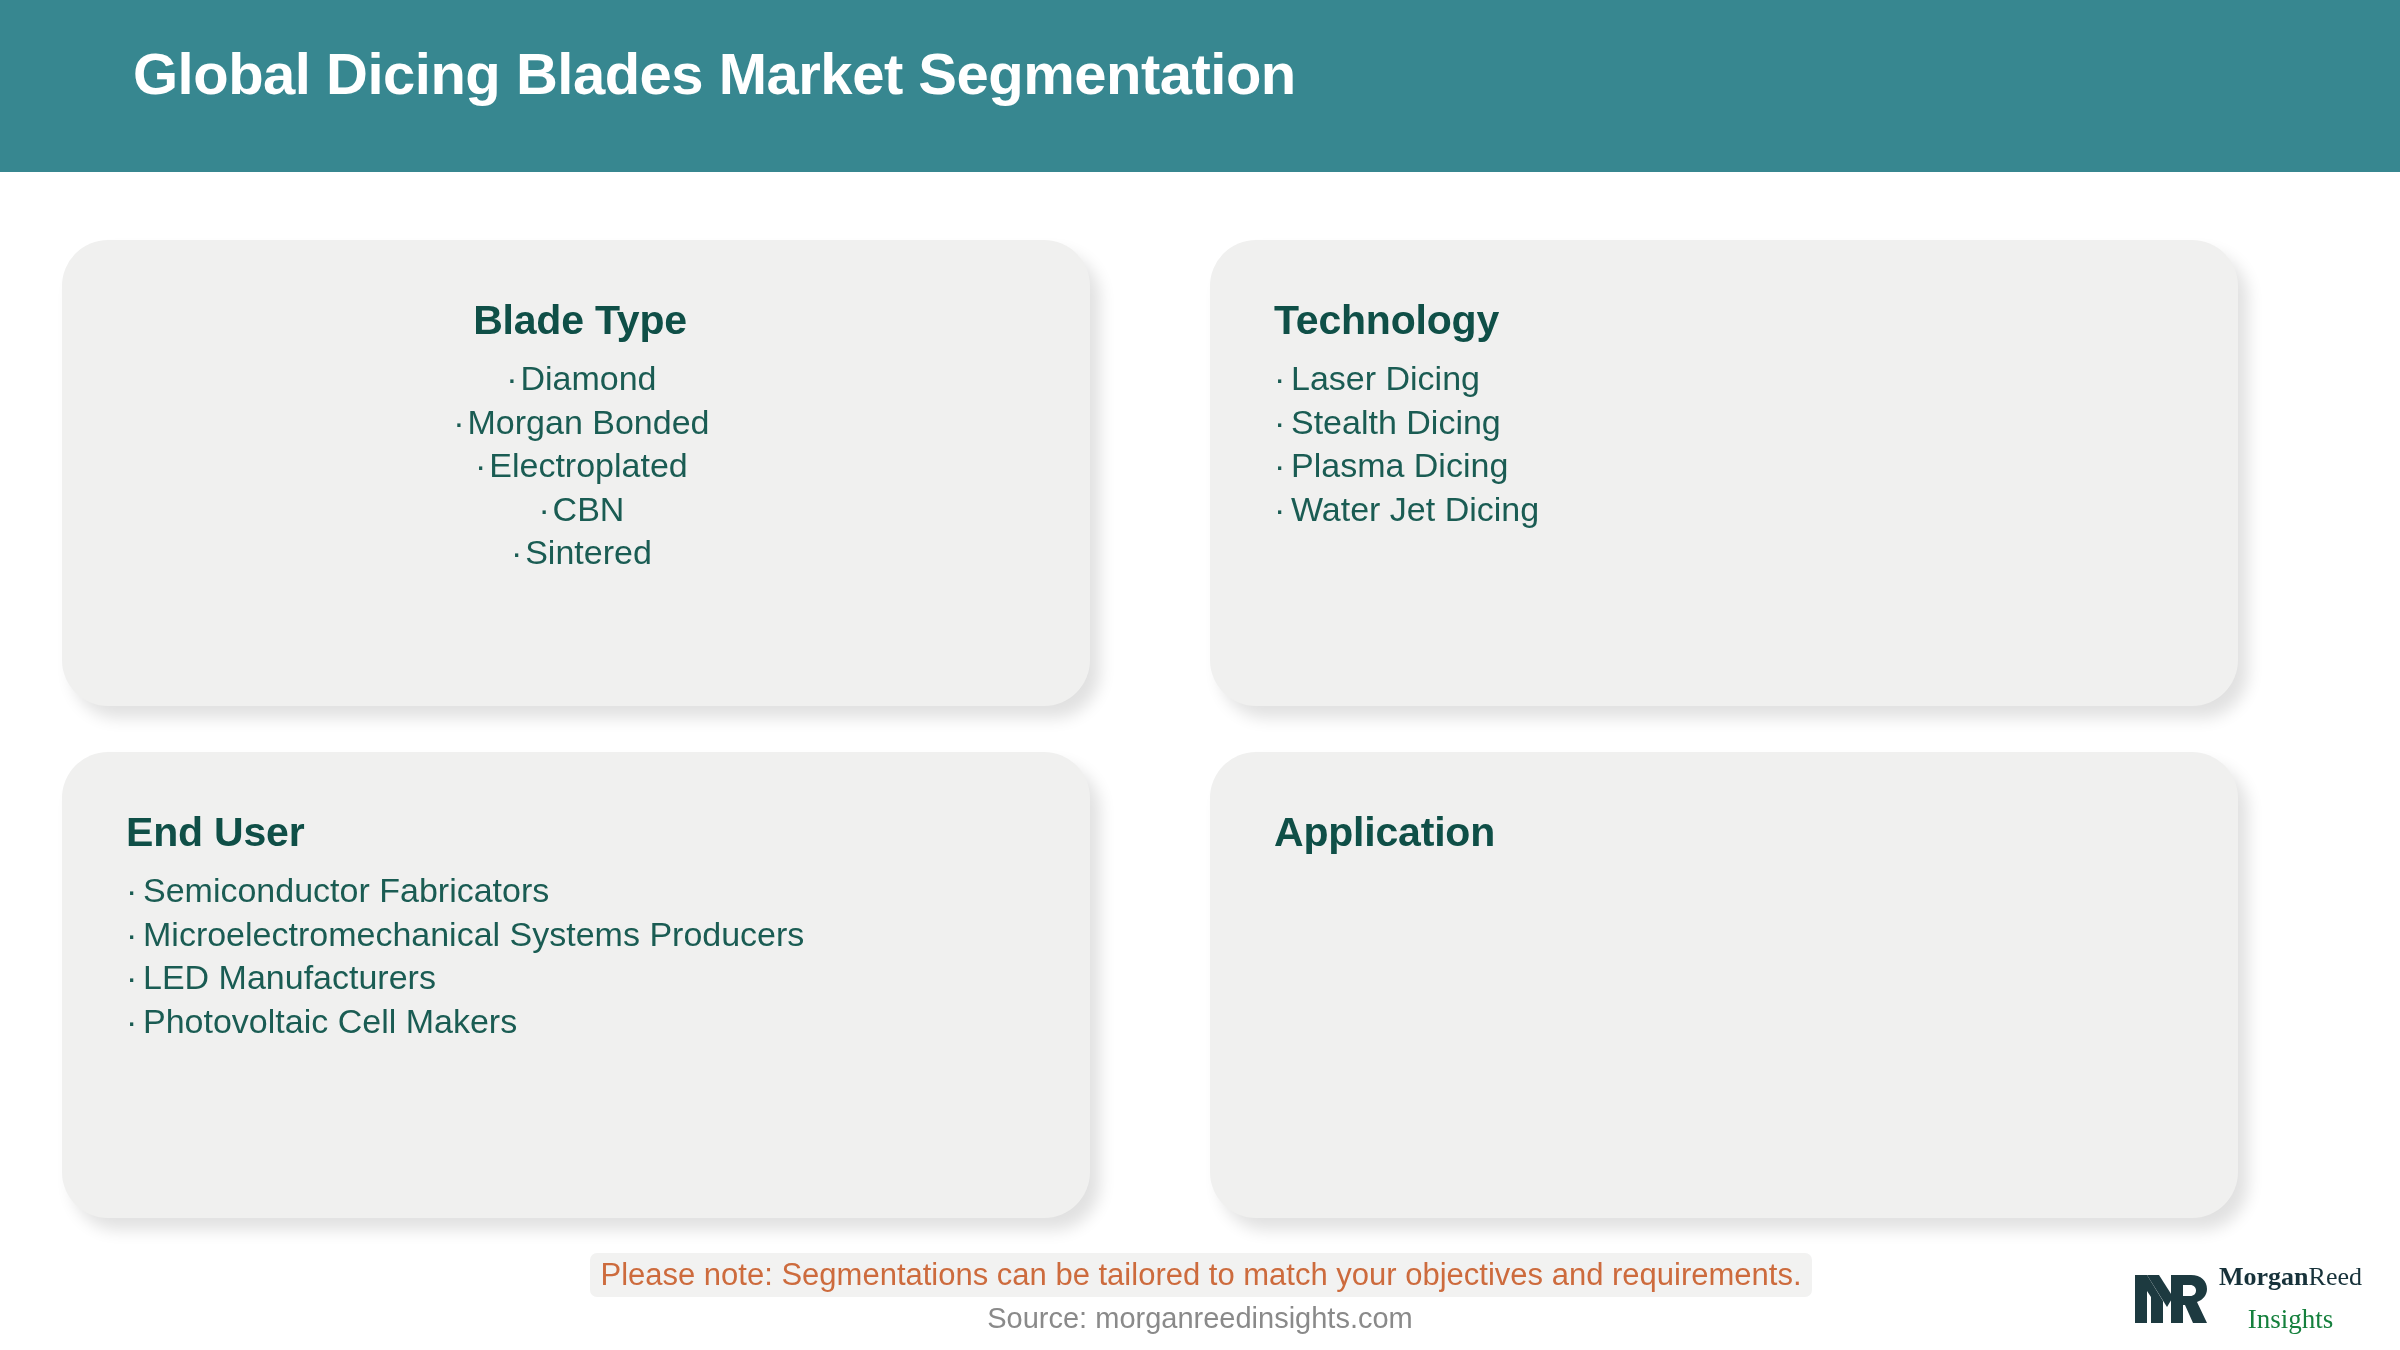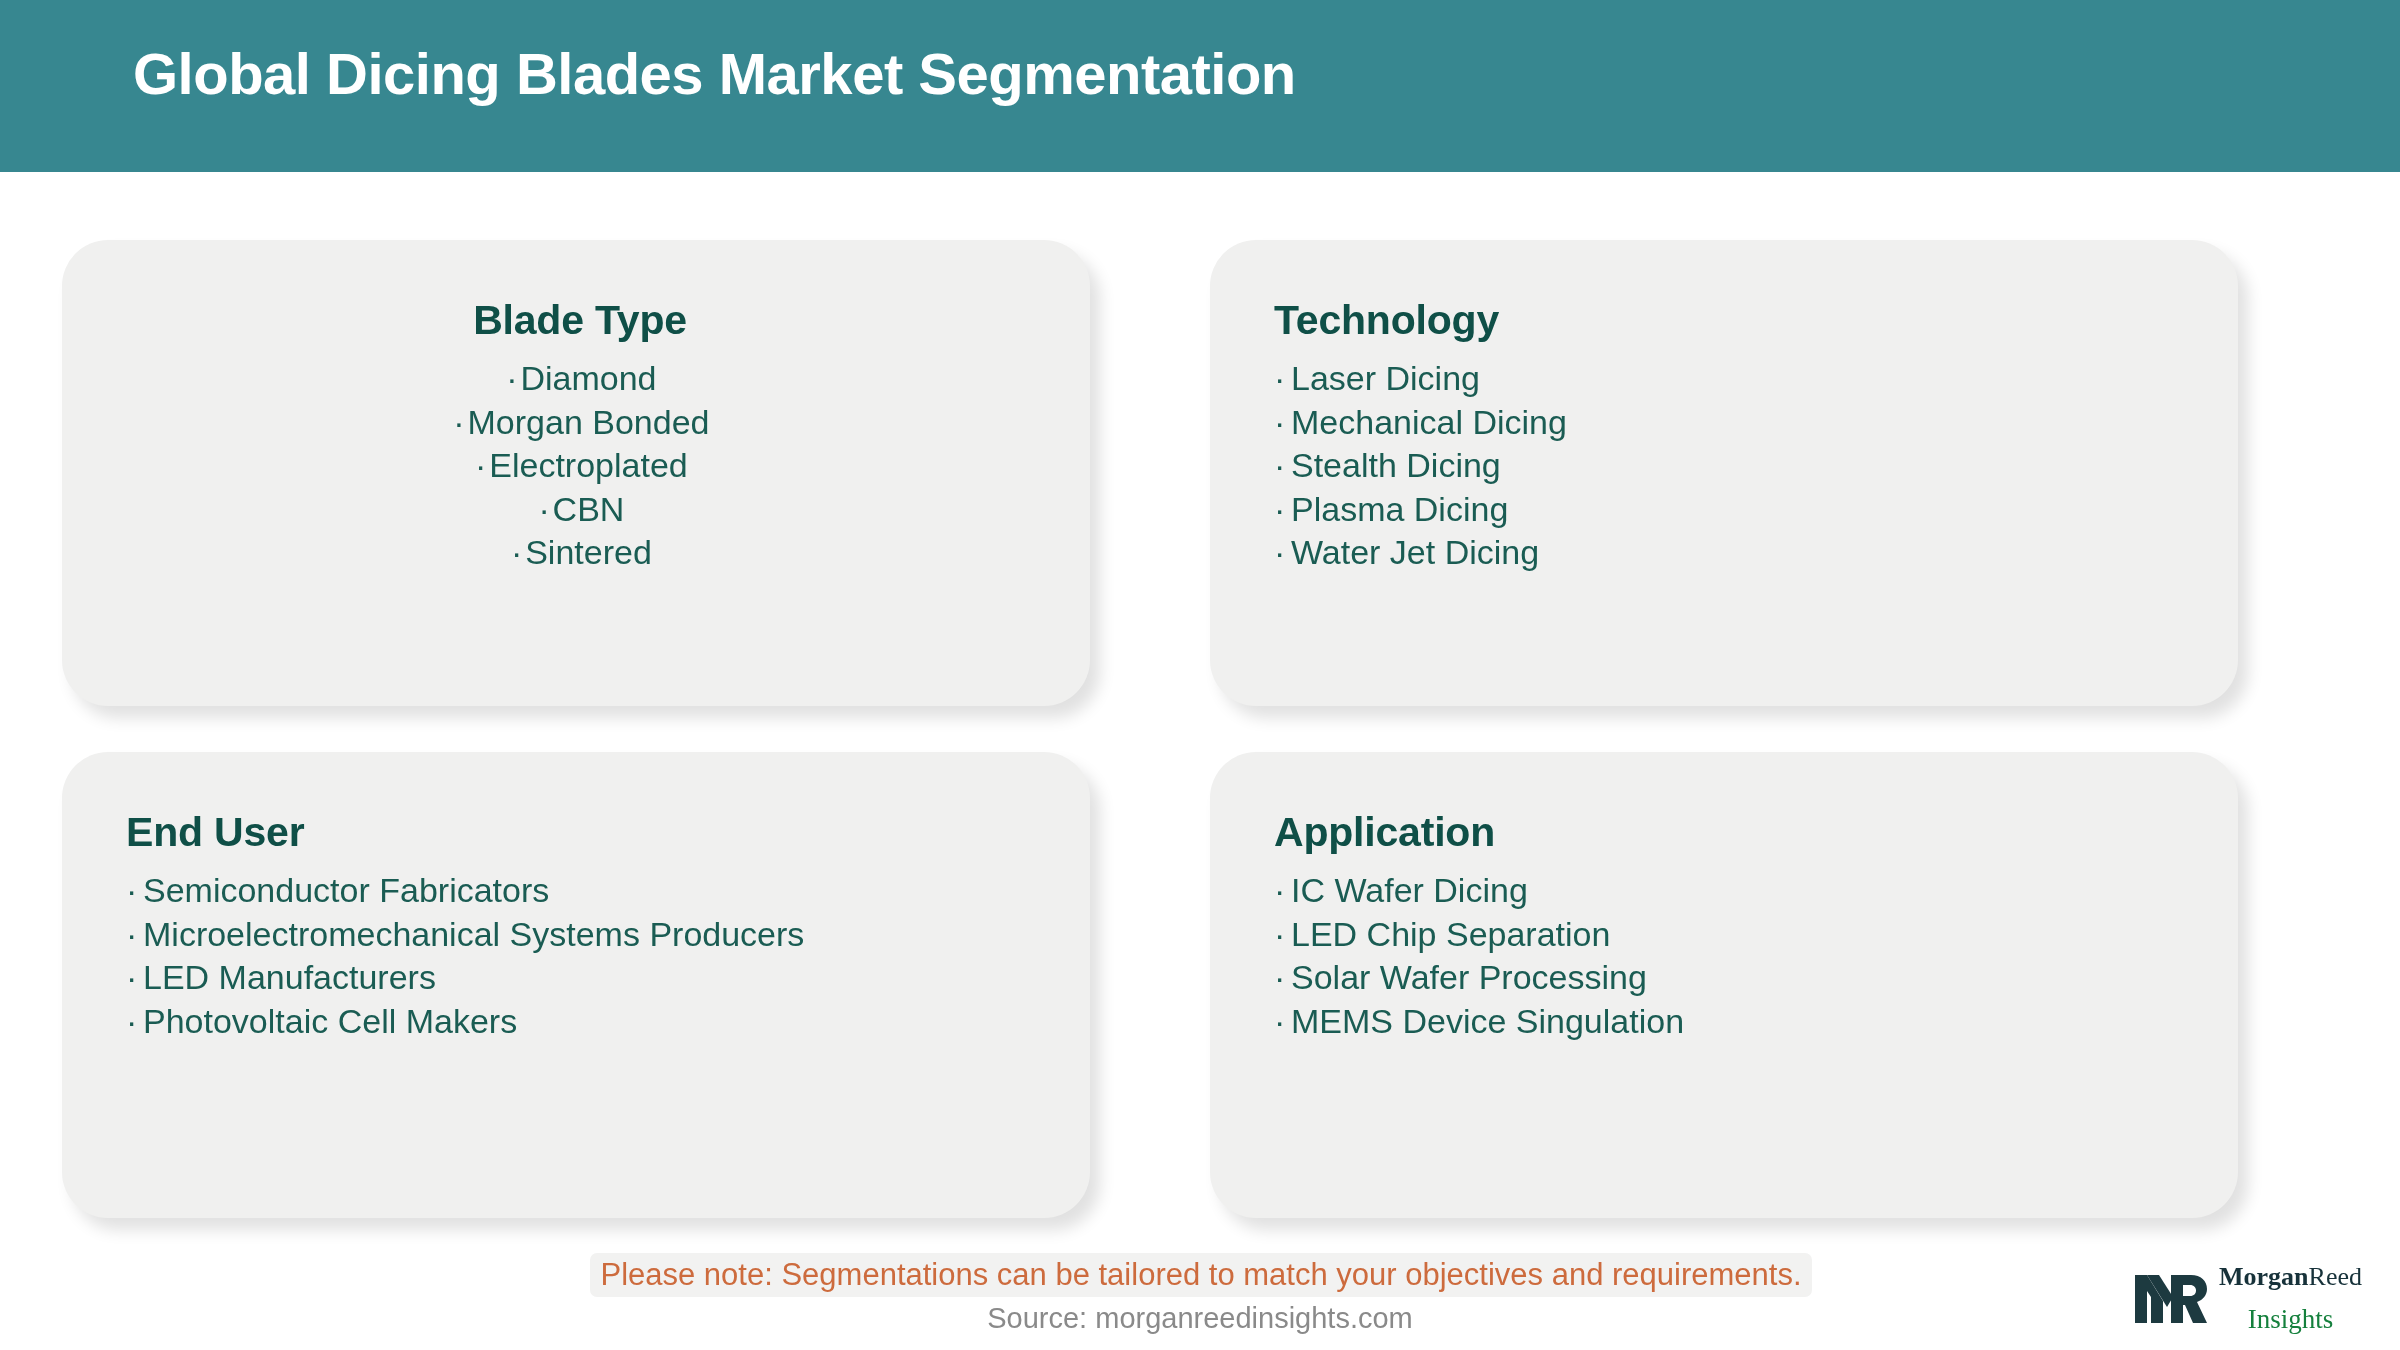--- a/index.html
+++ b/index.html
@@ -158,45 +158,38 @@
       <li><span class="bullet">·</span><span>Electroplated</span></li>
       <li><span class="bullet">·</span><span>CBN</span></li>
       <li><span class="bullet">·</span><span>Sintered</span></li>
     </ul>
   </div>
 
   <div class="card card-tr">
     <div class="card-title">Technology</div>
     <ul class="card-list">
       <li><span class="bullet">·</span><span>Laser Dicing</span></li>
-      <li><span class="bullet">·</span><span>Mechanical Dicing</span></li>
       <li><span class="bullet">·</span><span>Stealth Dicing</span></li>
       <li><span class="bullet">·</span><span>Plasma Dicing</span></li>
       <li><span class="bullet">·</span><span>Water Jet Dicing</span></li>
     </ul>
   </div>
 
   <div class="card card-bl">
     <div class="card-title">End User</div>
     <ul class="card-list">
       <li><span class="bullet">·</span><span>Semiconductor Fabricators</span></li>
       <li><span class="bullet">·</span><span>Microelectromechanical Systems Producers</span></li>
       <li><span class="bullet">·</span><span>LED Manufacturers</span></li>
       <li><span class="bullet">·</span><span>Photovoltaic Cell Makers</span></li>
     </ul>
   </div>
 
   <div class="card card-br">
     <div class="card-title">Application</div>
-    <ul class="card-list">
-      <li><span class="bullet">·</span><span>IC Wafer Dicing</span></li>
-      <li><span class="bullet">·</span><span>LED Chip Separation</span></li>
-      <li><span class="bullet">·</span><span>Solar Wafer Processing</span></li>
-      <li><span class="bullet">·</span><span>MEMS Device Singulation</span></li>
-    </ul>
   </div>
 
 </div>
 
 <div class="note-pill">
   <span class="note-text">Please note: Segmentations can be tailored to match your objectives and requirements.</span>
 </div>
 
 <div class="source-text">Source: morganreedinsights.com</div>
 

